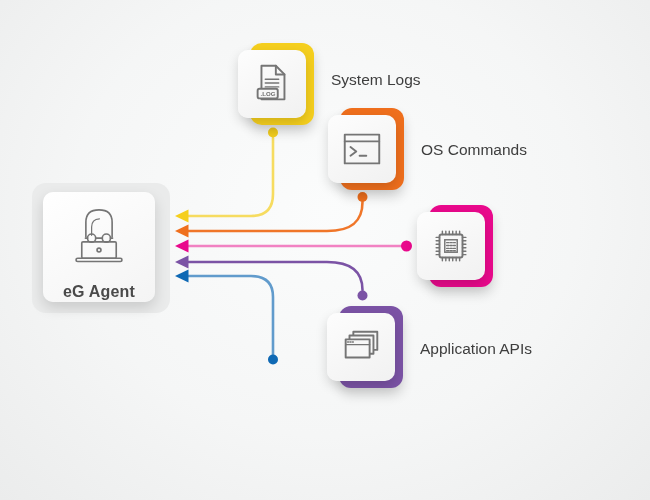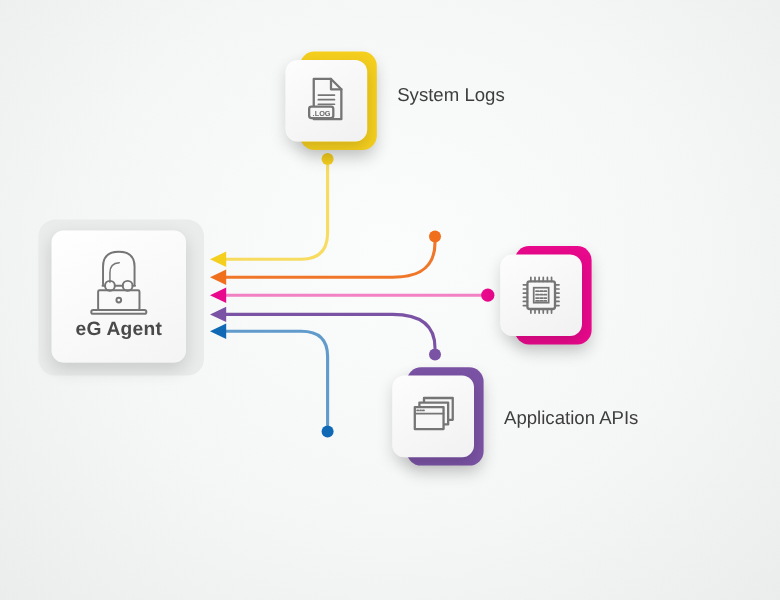--- a/index.html
+++ b/index.html
@@ -9,21 +9,21 @@
     background:radial-gradient(ellipse at 50% 42%,#fbfcfc 0%,#f5f6f6 55%,#ebecec 100%);
   }
   
   .agent-wrap{position:absolute;left:32px;top:183px;width:138px;height:130px;
     background:#eaebeb;border-radius:14px;}
   .agent-card{position:absolute;left:11px;top:9px;width:112px;height:110px;border-radius:10px;
     background:linear-gradient(150deg,#ffffff 0%,#f4f4f4 100%);
     box-shadow:0 6px 14px rgba(0,0,0,.14);
     display:flex;flex-direction:column;align-items:center;justify-content:flex-start;}
   .agent-card svg{margin-top:8px;}
-  .agent-label{font-size:16px;font-weight:700;color:#4a4a4a;margin-top:2px;letter-spacing:.2px;}
+  .agent-label{font-size:16px;font-weight:700;color:#4a4a4a;margin-top:19px;letter-spacing:.2px;}
   
   .node{position:absolute;width:52px;height:68px;}
   .chip{position:absolute;left:12px;top:-7px;width:64px;height:82px;border-radius:12px;
     box-shadow:0 7px 12px rgba(0,0,0,.16);}
   .card{position:absolute;left:0;top:0;width:68px;height:68px;border-radius:10px;
     background:linear-gradient(150deg,#fdfdfd 0%,#f1f1f1 100%);
     box-shadow:0 5px 12px rgba(0,0,0,.15);
     display:flex;align-items:center;justify-content:center;}
   .node-label{position:absolute;left:93px;white-space:nowrap;
     font-size:15.5px;font-weight:500;color:#3e3e3e;line-height:18px;}
@@ -99,20 +99,32 @@
         <path class="ic" d="M13,5 H28 L37,14 V40 H13 Z"></path>
         <path class="ic" d="M28,5 V14 H37"></path>
         <path class="ic-thin" d="M17,19 H31 M17,23 H31 M17,27 H31"></path>
         <rect class="ic-fill" x="9" y="29" width="21" height="10" rx="2"></rect>
         <text class="ic-txt" x="12" y="37" font-size="6.4">.LOG</text>
       </svg>
     </div>
     <div class="node-label">System Logs</div>
   </div>
 
+  <div class="node node1">
+    <div class="chip" style="background: rgb(239, 111, 29);"></div>
+    <div class="card">
+      <svg width="46" height="46" viewBox="0 0 48 48">
+        <rect class="ic" x="6" y="9" width="36" height="30"></rect>
+        <path class="ic" d="M6,16 H42"></path>
+        <path class="ic" d="M12,22 L18,26.5 L12,31"></path>
+        <path class="ic" d="M21.5,31 H28.5"></path>
+      </svg>
+    </div>
+    <div class="node-label">OS Commands</div>
+  </div>
 
   <div class="node node2">
     <div class="chip" style="background: rgb(233, 9, 140);"></div>
     <div class="card">
       <svg width="46" height="46" viewBox="0 0 48 48">
         <rect class="ic" x="12" y="12" width="24" height="24" rx="2"></rect>
         <rect class="ic-thin" x="17.5" y="17.5" width="13" height="13"></rect>
         <path class="ic-thin" d="M19.5,20.5 H28.5 M19.5,23.5 H28.5 M19.5,26.5 H28.5 M19.5,29 H28.5" stroke-dasharray="2.2 1.4" stroke-width="1.2"></path>
         <path class="ic-thin" d="M15,8.5 V12 M18.6,8.5 V12 M22.2,8.5 V12 M25.8,8.5 V12 M29.4,8.5 V12 M33,8.5 V12
                                  M15,36 V39.5 M18.6,36 V39.5 M22.2,36 V39.5 M25.8,36 V39.5 M29.4,36 V39.5 M33,36 V39.5

